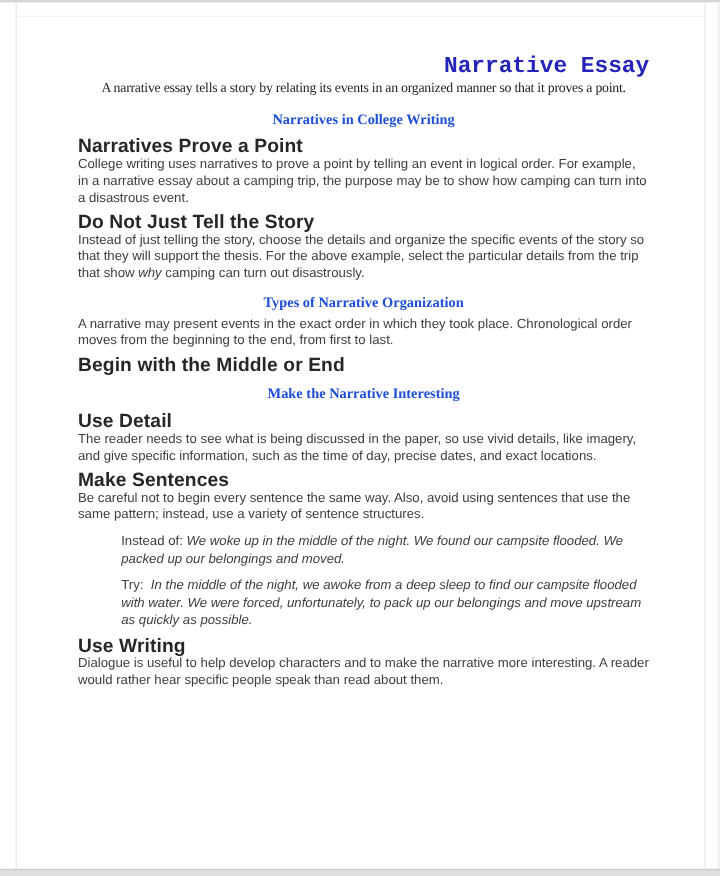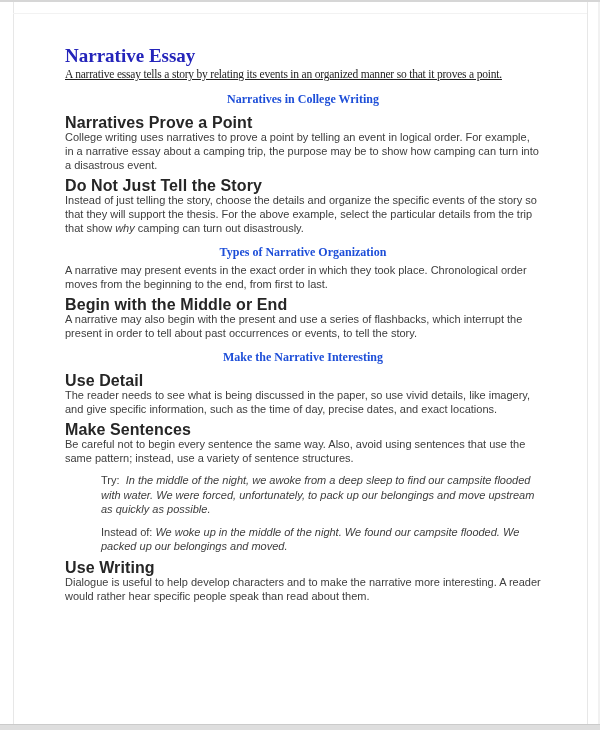--- a/index.html
+++ b/index.html
@@ -16,31 +16,30 @@
   .edge-left  { position:absolute; top:2px; bottom:6px; left:13px; width:1px; background:#e7e7e7; }
   .edge-right { position:absolute; top:2px; bottom:6px; left:587px; width:1px; background:#e7e7e7; }
   .edge-right-outer { position:absolute; top:2px; bottom:6px; right:0; width:2px; background:#f1f1f1; }
   .page-top-line { position:absolute; top:13px; left:13px; width:574px; height:1px; background:#f2f2f2; }
 
   .content {
     position:absolute; left:65px; top:44px; width:476px;
     color:#3d3d3d;
   }
   .doc-title {
-    margin:0; text-align:left;
-    font-family:Liberation Serif, serif;
+    margin:0; text-align:right;
+    font-family:Liberation Mono, monospace;
     font-size:19px; line-height:23px; font-weight:bold;
     color:#2424ba;
   }
   .doc-subtitle {
-    margin:0; 
+    margin:0; text-align:center;
     font-family:"Liberation Serif", serif;
     font-size:11.5px; line-height:15px; letter-spacing:-0.2px;
     color:#1e1e1e;
-    text-decoration:underline;
   }
   .section-heading {
     margin:8px 0 0;
     font-family:"Liberation Serif", serif;
     font-size:12px; line-height:19px; font-weight:bold;
     color:#1d4ed8;
     text-align:center;
   }
   .sub-heading {
     margin:7px 0 0;
@@ -83,30 +82,29 @@
 
   <h3 class="sub-heading">Do Not Just Tell the Story</h3>
   <p class="body-text"><span>Instead of just telling the story, choose the details and organize the specific events of the story so that they will support the thesis. For the above example, select the particular details from the trip that show </span><em>why</em><span> camping can turn out disastrously.</span></p>
 
   <h2 class="section-heading">Types of Narrative Organization</h2>
 
   <p class="body-text">A narrative may present events in the exact order in which they took place. Chronological order moves from the beginning to the end, from first to last.</p>
 
   <h3 class="sub-heading">Begin with the Middle or End</h3>
 
-  <p class="body-text">A narrative may also begin with the present and use a series of flashbacks, which interrupt the present in order to tell about past occurrences or events, to tell the story.</p>
 
   <h2 class="section-heading">Make the Narrative Interesting</h2>
 
   <h3 class="sub-heading">Use Detail</h3>
   <p class="body-text">The reader needs to see what is being discussed in the paper, so use vivid details, like imagery, and give specific information, such as the time of day, precise dates, and exact locations.</p>
 
   <h3 class="sub-heading">Make Sentences</h3>
   <p class="body-text">Be careful not to begin every sentence the same way. Also, avoid using sentences that use the same pattern; instead, use a variety of sentence structures.</p>
 
+  <p class="example"><span>Instead of: </span><em>We woke up in the middle of the night. We found our campsite flooded. We packed up our belongings and moved.</em></p>
+
   <p class="example"><span>Try:  </span><em>In the middle of the night, we awoke from a deep sleep to find our campsite flooded with water. We were forced, unfortunately, to pack up our belongings and move upstream as quickly as possible.</em></p>
-
-  <p class="example"><span>Instead of: </span><em>We woke up in the middle of the night. We found our campsite flooded. We packed up our belongings and moved.</em></p>
 
   <h3 class="sub-heading">Use Writing</h3>
   <p class="body-text">Dialogue is useful to help develop characters and to make the narrative more interesting. A reader would rather hear specific people speak than read about them.</p>
 
 </div>
 
 </body></html>

